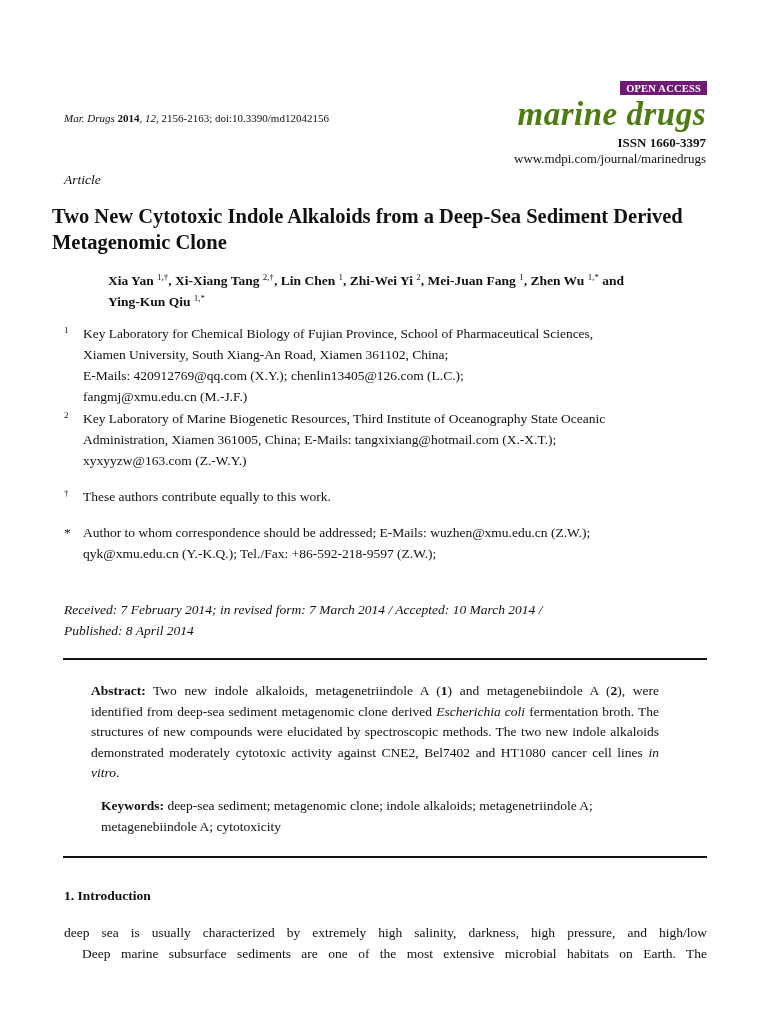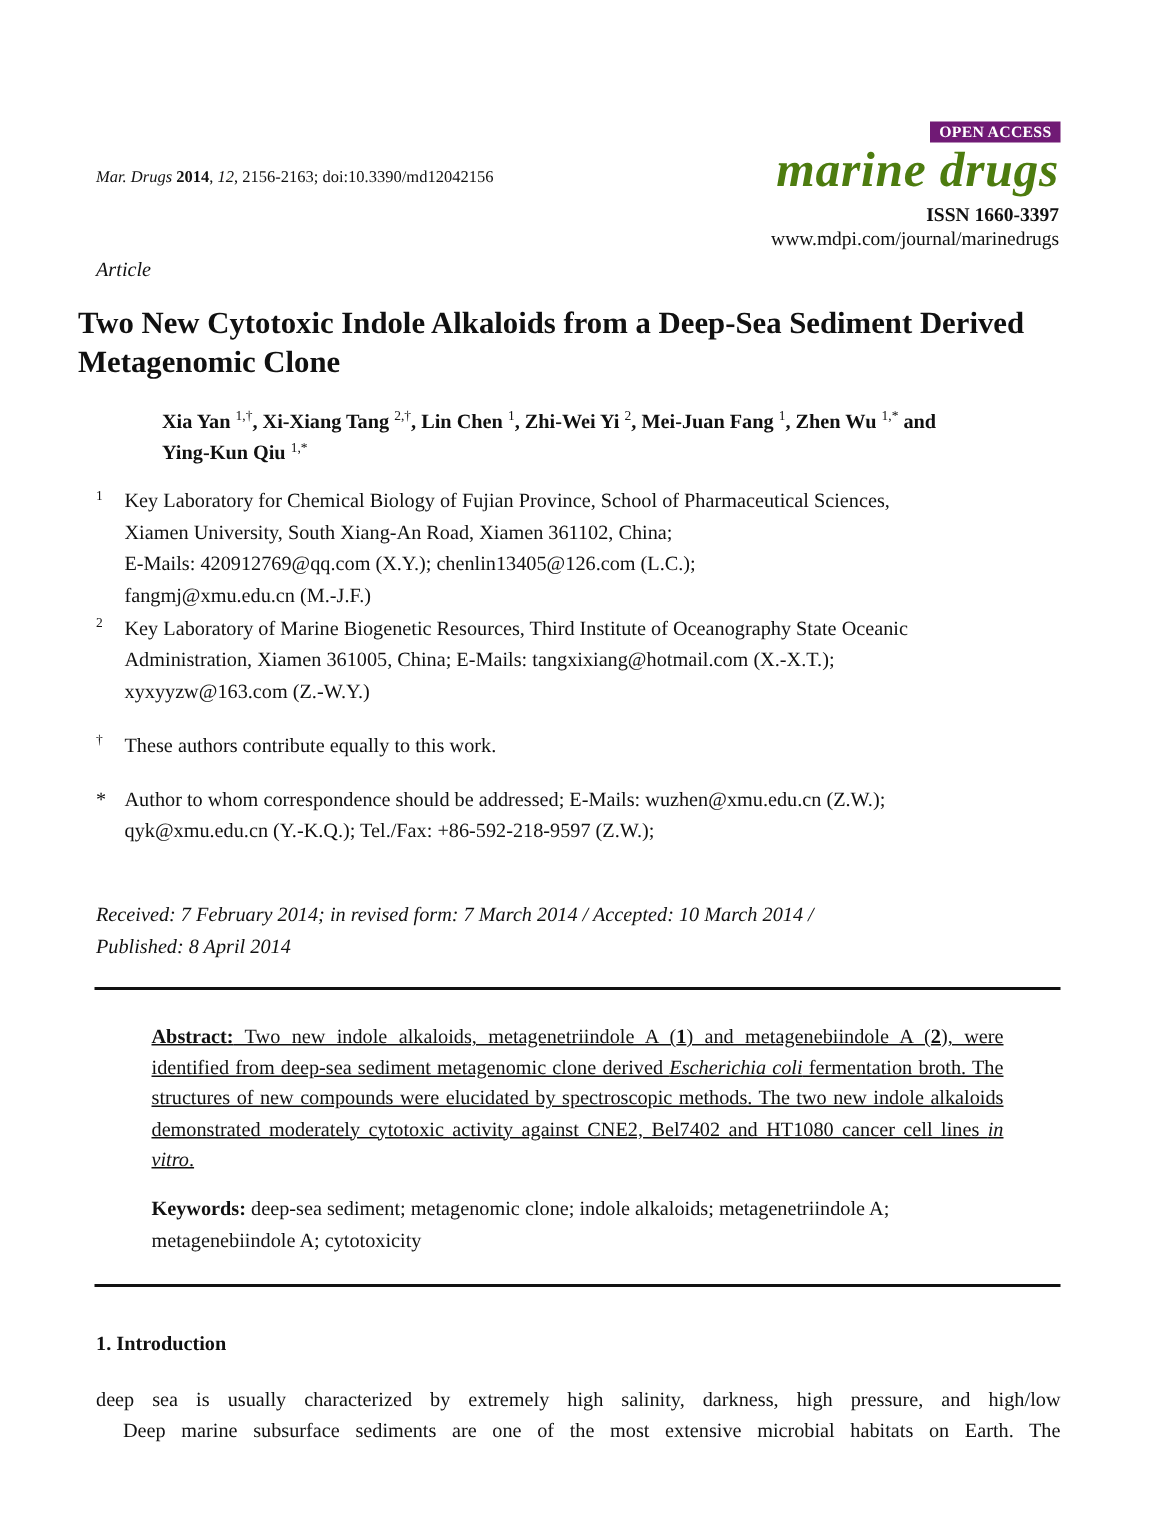--- a/index.html
+++ b/index.html
@@ -104,26 +104,25 @@
     }
 
     .rule {
       left: 63px;
       width: 644px;
       height: 2px;
       background: #111111;
     }
 
     .abstract {
-      left: 101px; top: 681px;
+      left: 91px; top: 681px;
       width: 568px;
       font-size: 13.5px;
       line-height: 20.5px;
       text-align: justify;
-      text-decoration: underline;
     }
     .abstract b { font-weight: bold; }
     .abstract i { font-style: italic; }
 
     .keywords {
       left: 101px; top: 796px;
       width: 600px;
       font-size: 13.5px;
       line-height: 20.5px;
     }

